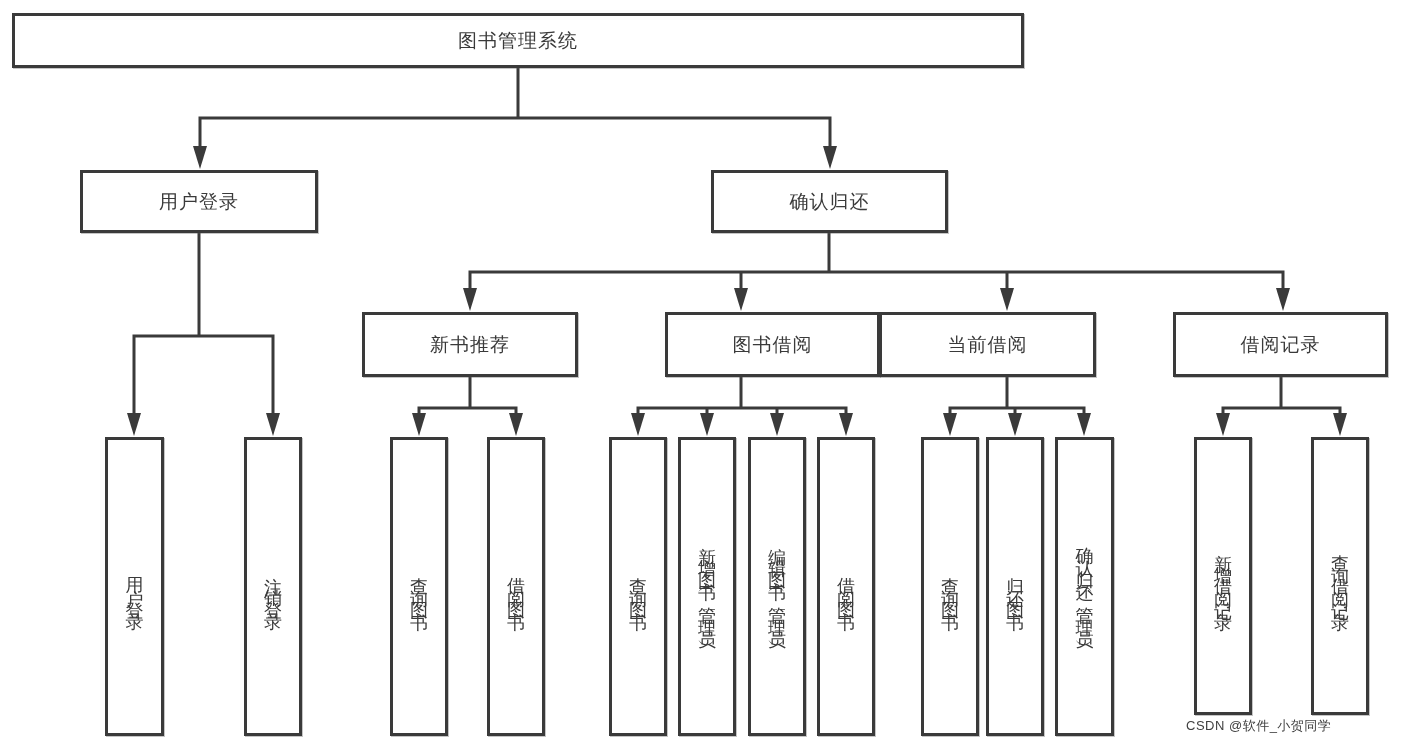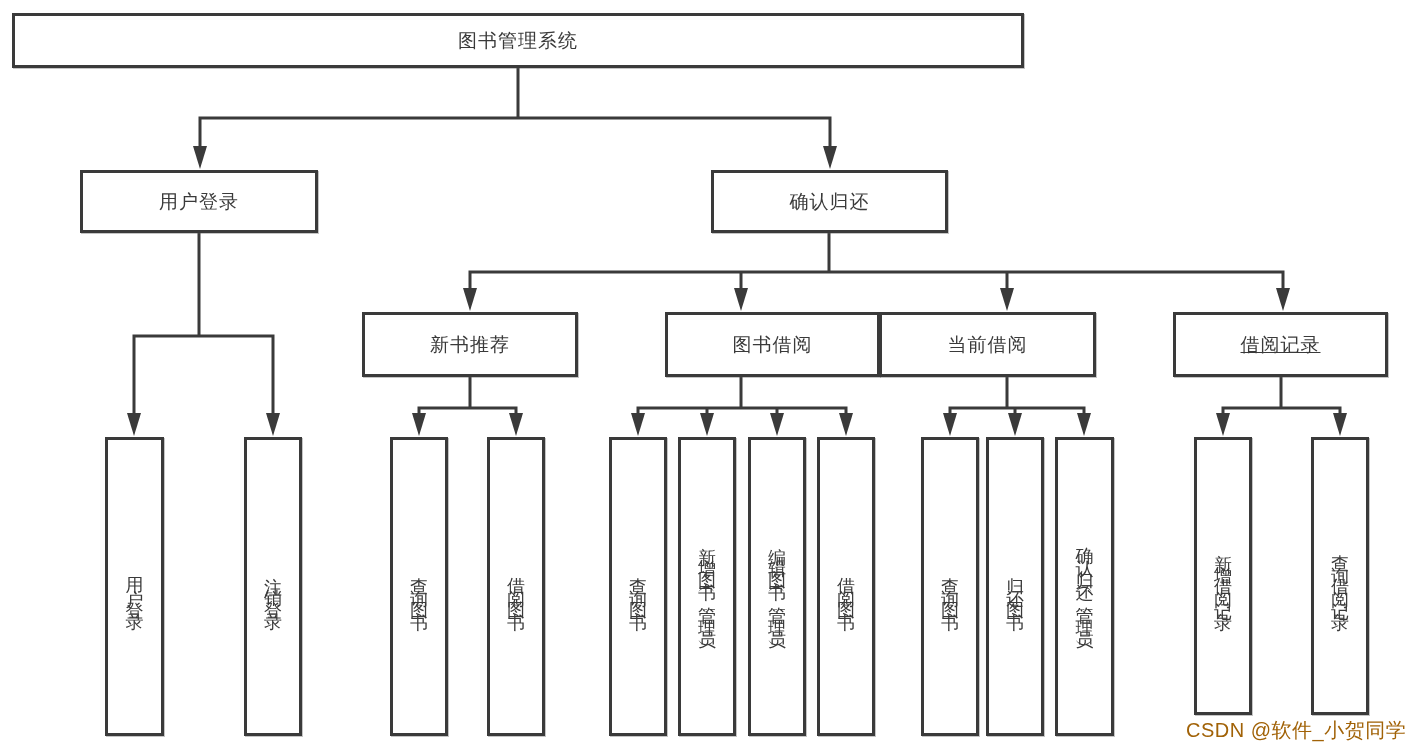--- a/index.html
+++ b/index.html
@@ -30,22 +30,22 @@
     writing-mode:vertical-rl;
     text-orientation:mixed;
     letter-spacing:12px;
     line-height:1;
     white-space:nowrap;
   }
   #watermark{
     position:absolute;
     left:1186px;top:717px;
     width:215px;
-    font-size:20px;
-    color:#a16207;
+    font-size:13px;
+    color:#404040;
     letter-spacing:.5px;
     z-index:3;
     white-space:nowrap;
   }
 </style>
 </head>
 <body>
 
 <div id="canvas">
 
@@ -94,21 +94,21 @@
 
   <div class="node" style="left:362px;top:312px;width:216px;height:65px;">
     <span>新书推荐</span>
   </div>
   <div class="node" style="left:633px;top:312px;width:215px;height:65px;margin-left:32px;">
     <span>图书借阅</span>
   </div>
   <div class="node" style="left:856px;top:312px;width:217px;height:65px;margin-left:23px;">
     <span>当前借阅</span>
   </div>
-  <div class="node" style="left:1173px;top:312px;width:215px;height:65px;text-decoration:underline;">
+  <div class="node" style="left:1173px;top:312px;width:215px;height:65px;">
     <span>借阅记录</span>
   </div>
 
   <div class="node leaf" style="left:105px;top:437px;width:59px;height:299px;">
     <span class="vtext">用户登录</span>
   </div>
   <div class="node leaf" style="left:244px;top:437px;width:58px;height:299px;">
     <span class="vtext">注销登录</span>
   </div>
 

